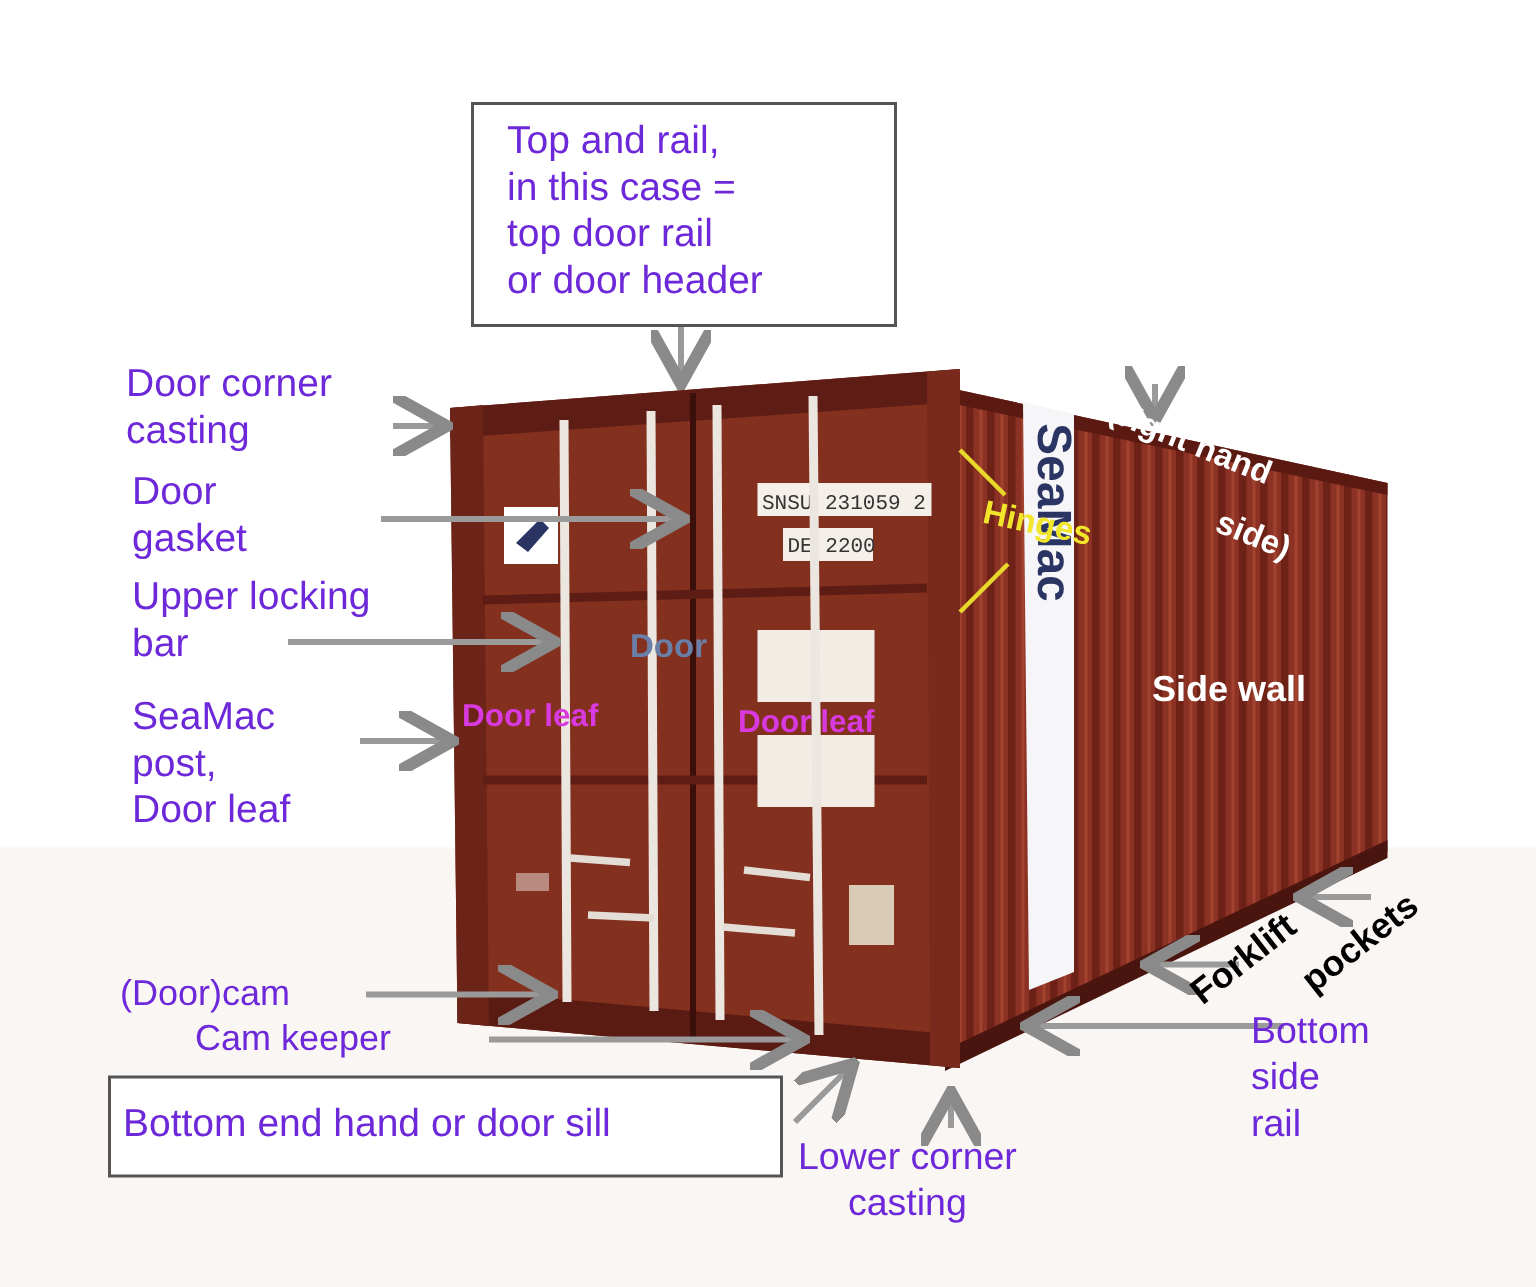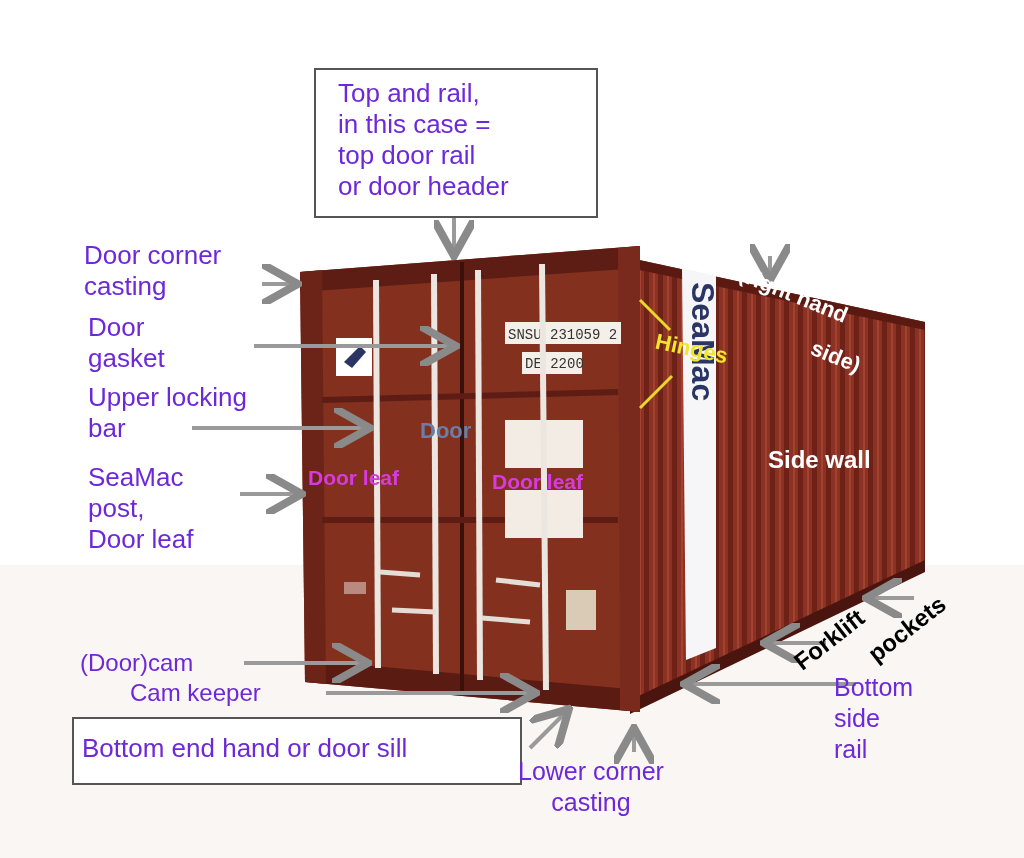--- a/index.html
+++ b/index.html
@@ -117,21 +117,21 @@
 bar</div>
 <div class="lbl" style="left:88px;top:462px;">SeaMac
 post,
 Door leaf</div>
 <div class="lbl" style="left:80px;top:647px;font-size:24px;">(Door)cam</div>
 <div class="lbl" style="left:130px;top:677px;font-size:24px;">Cam keeper</div>
 
 <div class="box" style="left:72px;top:717px;width:450px;height:68px;"></div>
 <div class="lbl" style="left:82px;top:733px;">Bottom end hand or door sill</div>
 
-<div class="lbl" style="left:518px;top:756px;font-size:25px;text-align:center;">Lower corner
+<div class="lbl" style="left:532px;top:756px;font-size:25px;text-align:center;">Lower corner
 casting</div>
 
 <div class="rot" style="left:806px;top:648px;transform:rotate(-38deg);">Forklift</div>
 <div class="rot" style="left:880px;top:640px;transform:rotate(-38deg);">pockets</div>
 
 <div class="lbl" style="left:834px;top:672px;font-size:25px;">Bottom
 side
 rail</div>
 
 <div class="on-container" style="left:655px;top:336px;font-size:22px;color:#f2e62a;transform:rotate(12deg);">Hinges</div>

